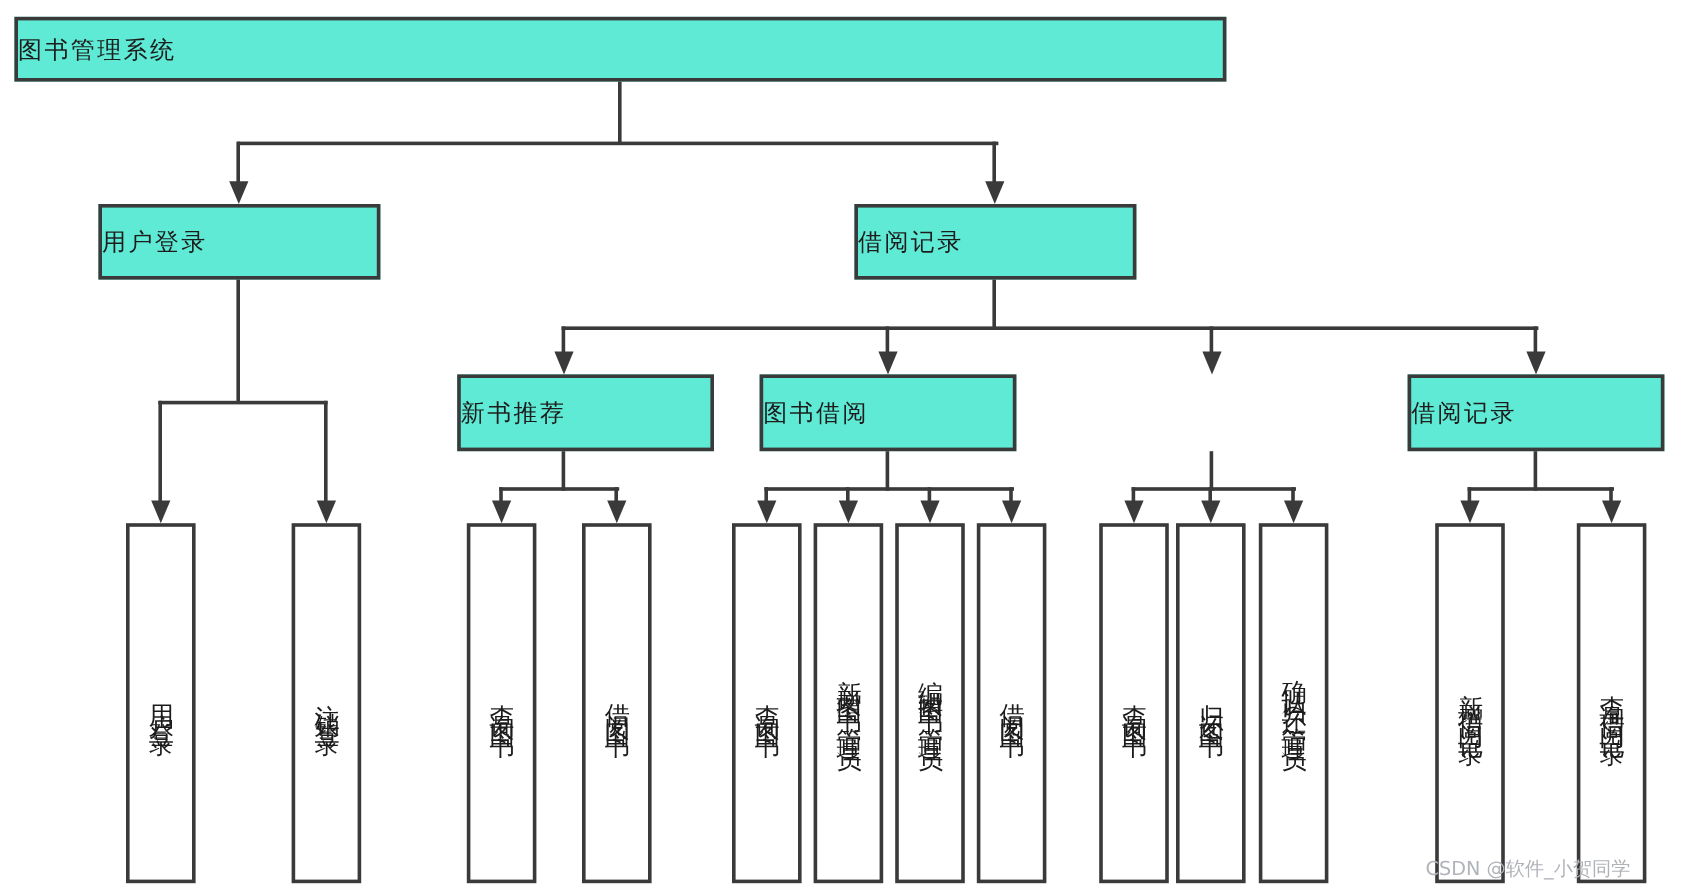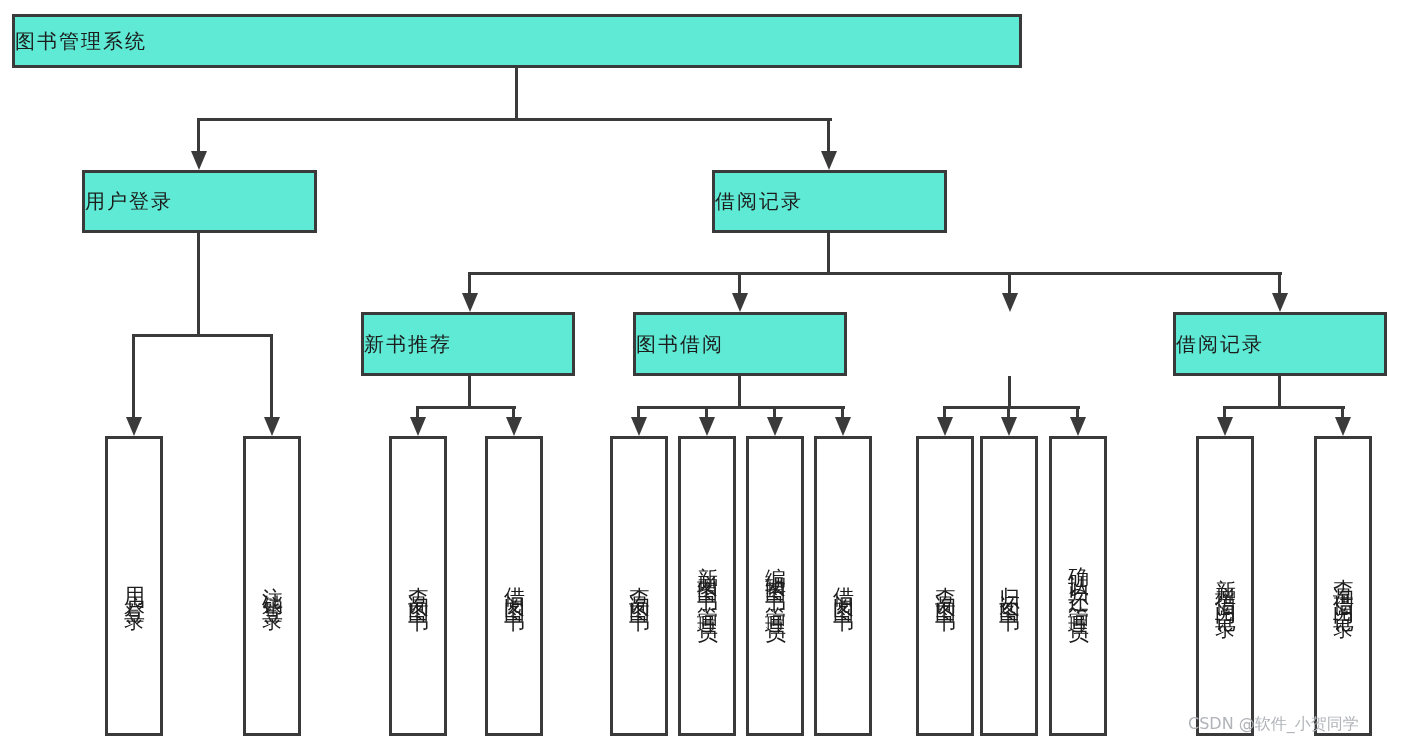--- a/index.html
+++ b/index.html
@@ -80,21 +80,21 @@
     <span>图书管理系统</span>
   </div>
 
   <div class="hbox" style="left:82px; top:170px; width:235px; height:63px;">
     <span>用户登录</span>
   </div>
   <div class="hbox" style="left:712px; top:170px; width:235px; height:63px;">
     <span>借阅记录</span>
   </div>
 
-  <div class="hbox" style="left:361px; top:312px; width:214px; height:64px;">
+  <div class="hbox" style="left:381px; top:312px; width:214px; height:64px;">
     <span>新书推荐</span>
   </div>
   <div class="hbox" style="left:633px; top:312px; width:214px; height:64px;">
     <span>图书借阅</span>
   </div>
   <div class="hbox" style="left:1173px; top:312px; width:214px; height:64px;">
     <span>借阅记录</span>
   </div>
 
   <div class="vbox" style="left:105px;">

